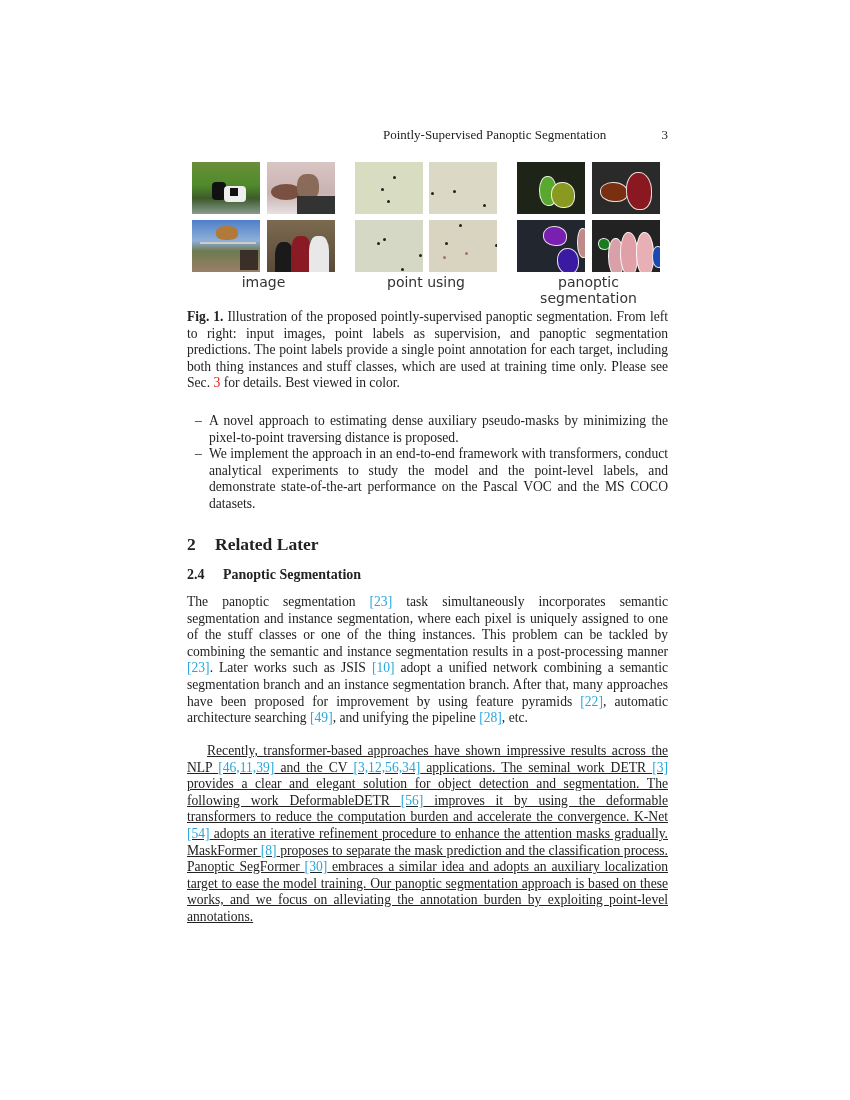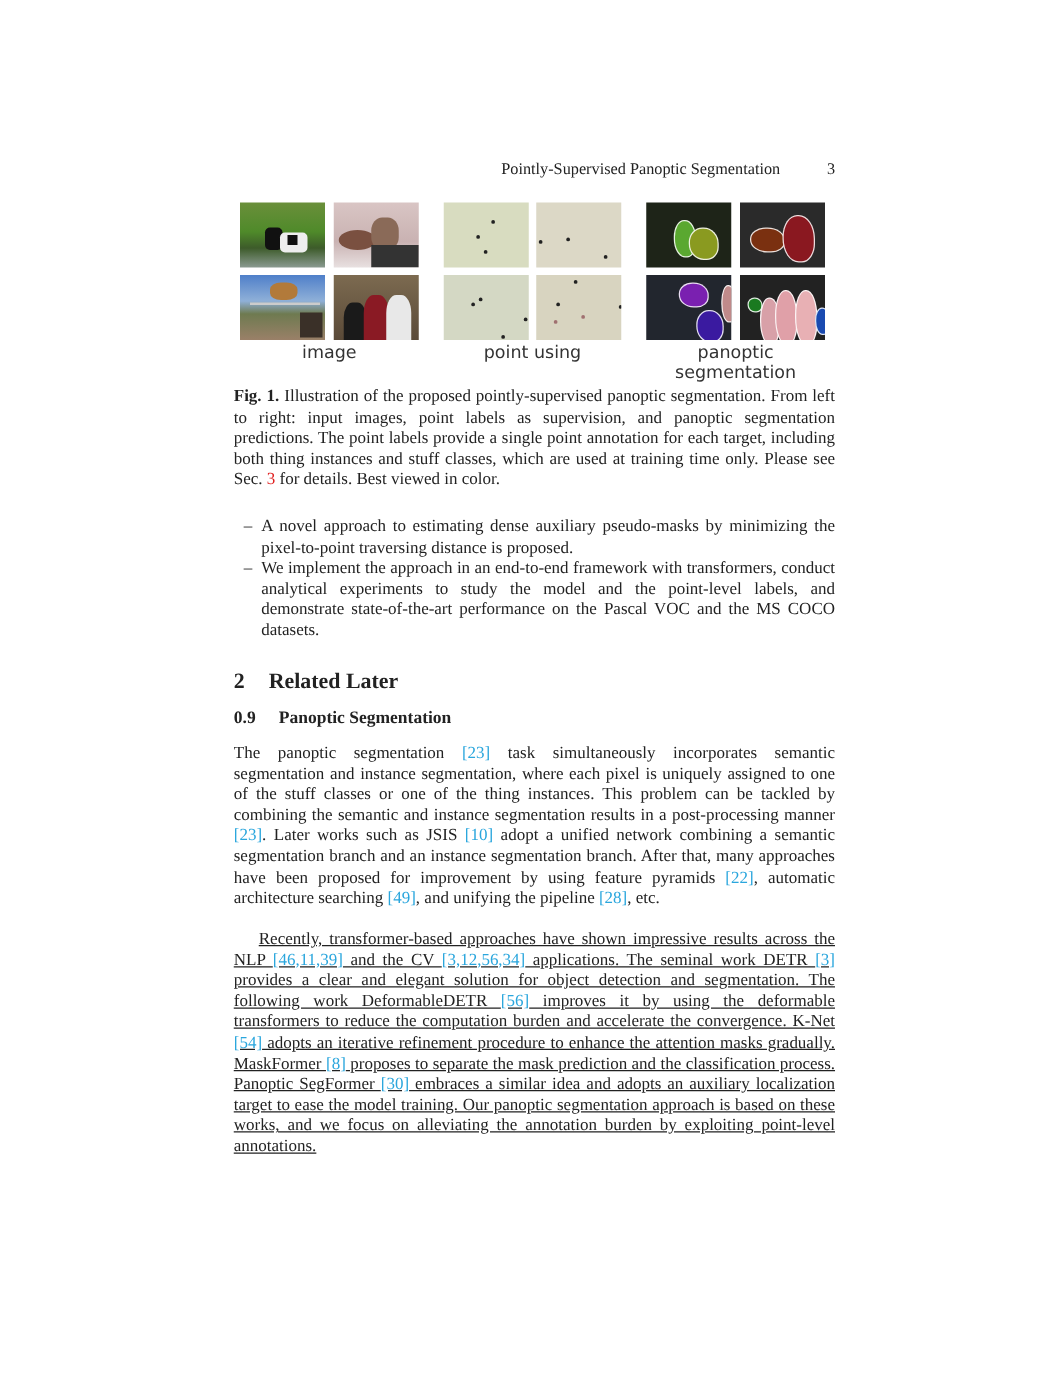--- a/index.html
+++ b/index.html
@@ -1,19 +1,19 @@
 <!DOCTYPE html>
 <html><head>
 <meta charset="utf-8">
 <style>
   html, body { margin:0; padding:0; background:#fff; }
   body { width:850px; height:1100px; position:relative; overflow:hidden;
          font-family:"Liberation Serif","DejaVu Serif",serif; color:#222; }
   .runhead { position:absolute; top:127px; left:383px; width:285px; font-size:13px; }
-  .runhead .title { position:absolute; left:0; top:0;margin-left:18px; }
+  .runhead .title { position:absolute; left:0; top:0; }
   .runhead .pg { position:absolute; right:0; top:0; }
   .tile { position:absolute; width:68px; height:52px; overflow:hidden; }
   .fig-label { position:absolute; font-family:"DejaVu Sans",sans-serif; font-size:14px; color:#333; text-align:center; }
   .dot { position:absolute; width:3px; height:3px; border-radius:50%; background:#222; }
   .blob { position:absolute; border:1px solid rgba(255,255,255,0.85); border-radius:45% 50% 40% 50%; }
   .text { position:absolute; left:187px; width:481px; font-size:13.6px; line-height:16.6px; text-align:justify; }
   .caption { top:309px; }
   .caption b { font-weight:bold; }
   .red { color:#e02020; }
   .cite { color:#2aa6dd; }
@@ -110,21 +110,21 @@
 <div class="text caption">
   <b>Fig. 1.</b><span> Illustration of the proposed pointly-supervised panoptic segmentation. From left to right: input images, point labels as supervision, and panoptic segmentation predictions. The point labels provide a single point annotation for each target, including both thing instances and stuff classes, which are used at training time only. Please see Sec. </span><a class="red">3</a><span> for details. Best viewed in color.</span>
 </div>
 
 <ul class="bul">
   <li><span class="dash">–</span><span>A novel approach to estimating dense auxiliary pseudo-masks by minimizing the pixel-to-point traversing distance is proposed.</span></li>
   <li><span class="dash">–</span><span>We implement the approach in an end-to-end framework with transformers, conduct analytical experiments to study the model and the point-level labels, and demonstrate state-of-the-art performance on the Pascal VOC and the MS COCO datasets.</span></li>
 </ul>
 
 <div class="h2"><span class="num">2</span><span>Related Later</span></div>
-<div class="h3"><span class="num">0.9</span><span>Panoptic Segmentation</span></div>
+<div class="h3"><span class="num">2.4</span><span>Panoptic Segmentation</span></div>
 
 <div class="text p1">
   <span>The panoptic segmentation </span><a class="cite">[23]</a><span> task simultaneously incorporates semantic segmentation and instance segmentation, where each pixel is uniquely assigned to one of the stuff classes or one of the thing instances. This problem can be tackled by combining the semantic and instance segmentation results in a post-processing manner </span><a class="cite">[23]</a><span>. Later works such as JSIS </span><a class="cite">[10]</a><span> adopt a unified network combining a semantic segmentation branch and an instance segmentation branch. After that, many approaches have been proposed for improvement by using feature pyramids </span><a class="cite">[22]</a><span>, automatic architecture searching </span><a class="cite">[49]</a><span>, and unifying the pipeline </span><a class="cite">[28]</a><span>, etc.</span>
 </div>
 
 <div class="text p2">
   <span>Recently, transformer-based approaches have shown impressive results across the NLP </span><a class="cite">[46,11,39]</a><span> and the CV </span><a class="cite">[3,12,56,34]</a><span> applications. The seminal work DETR </span><a class="cite">[3]</a><span> provides a clear and elegant solution for object detection and segmentation. The following work DeformableDETR </span><a class="cite">[56]</a><span> improves it by using the deformable transformers to reduce the computation burden and accelerate the convergence. K-Net </span><a class="cite">[54]</a><span> adopts an iterative refinement procedure to enhance the attention masks gradually. MaskFormer </span><a class="cite">[8]</a><span> proposes to separate the mask prediction and the classification process. Panoptic SegFormer </span><a class="cite">[30]</a><span> embraces a similar idea and adopts an auxiliary localization target to ease the model training. Our panoptic segmentation approach is based on these works, and we focus on alleviating the annotation burden by exploiting point-level annotations.</span>
 </div>
 
 </body></html>

